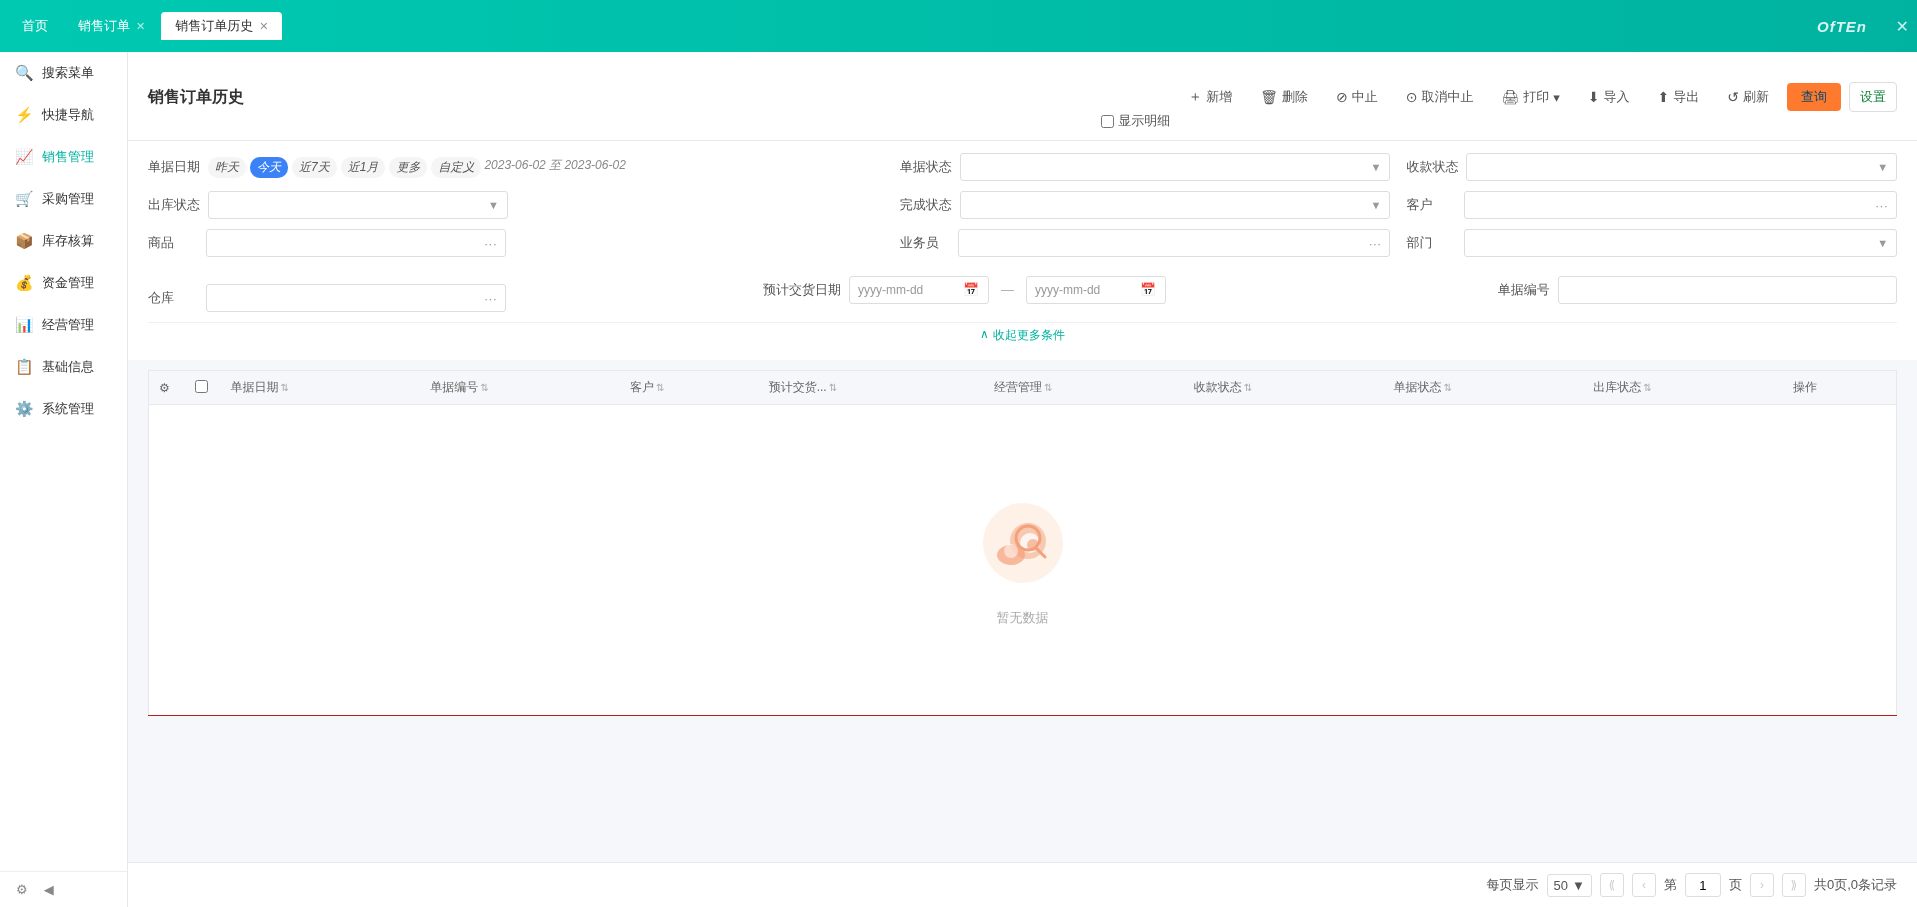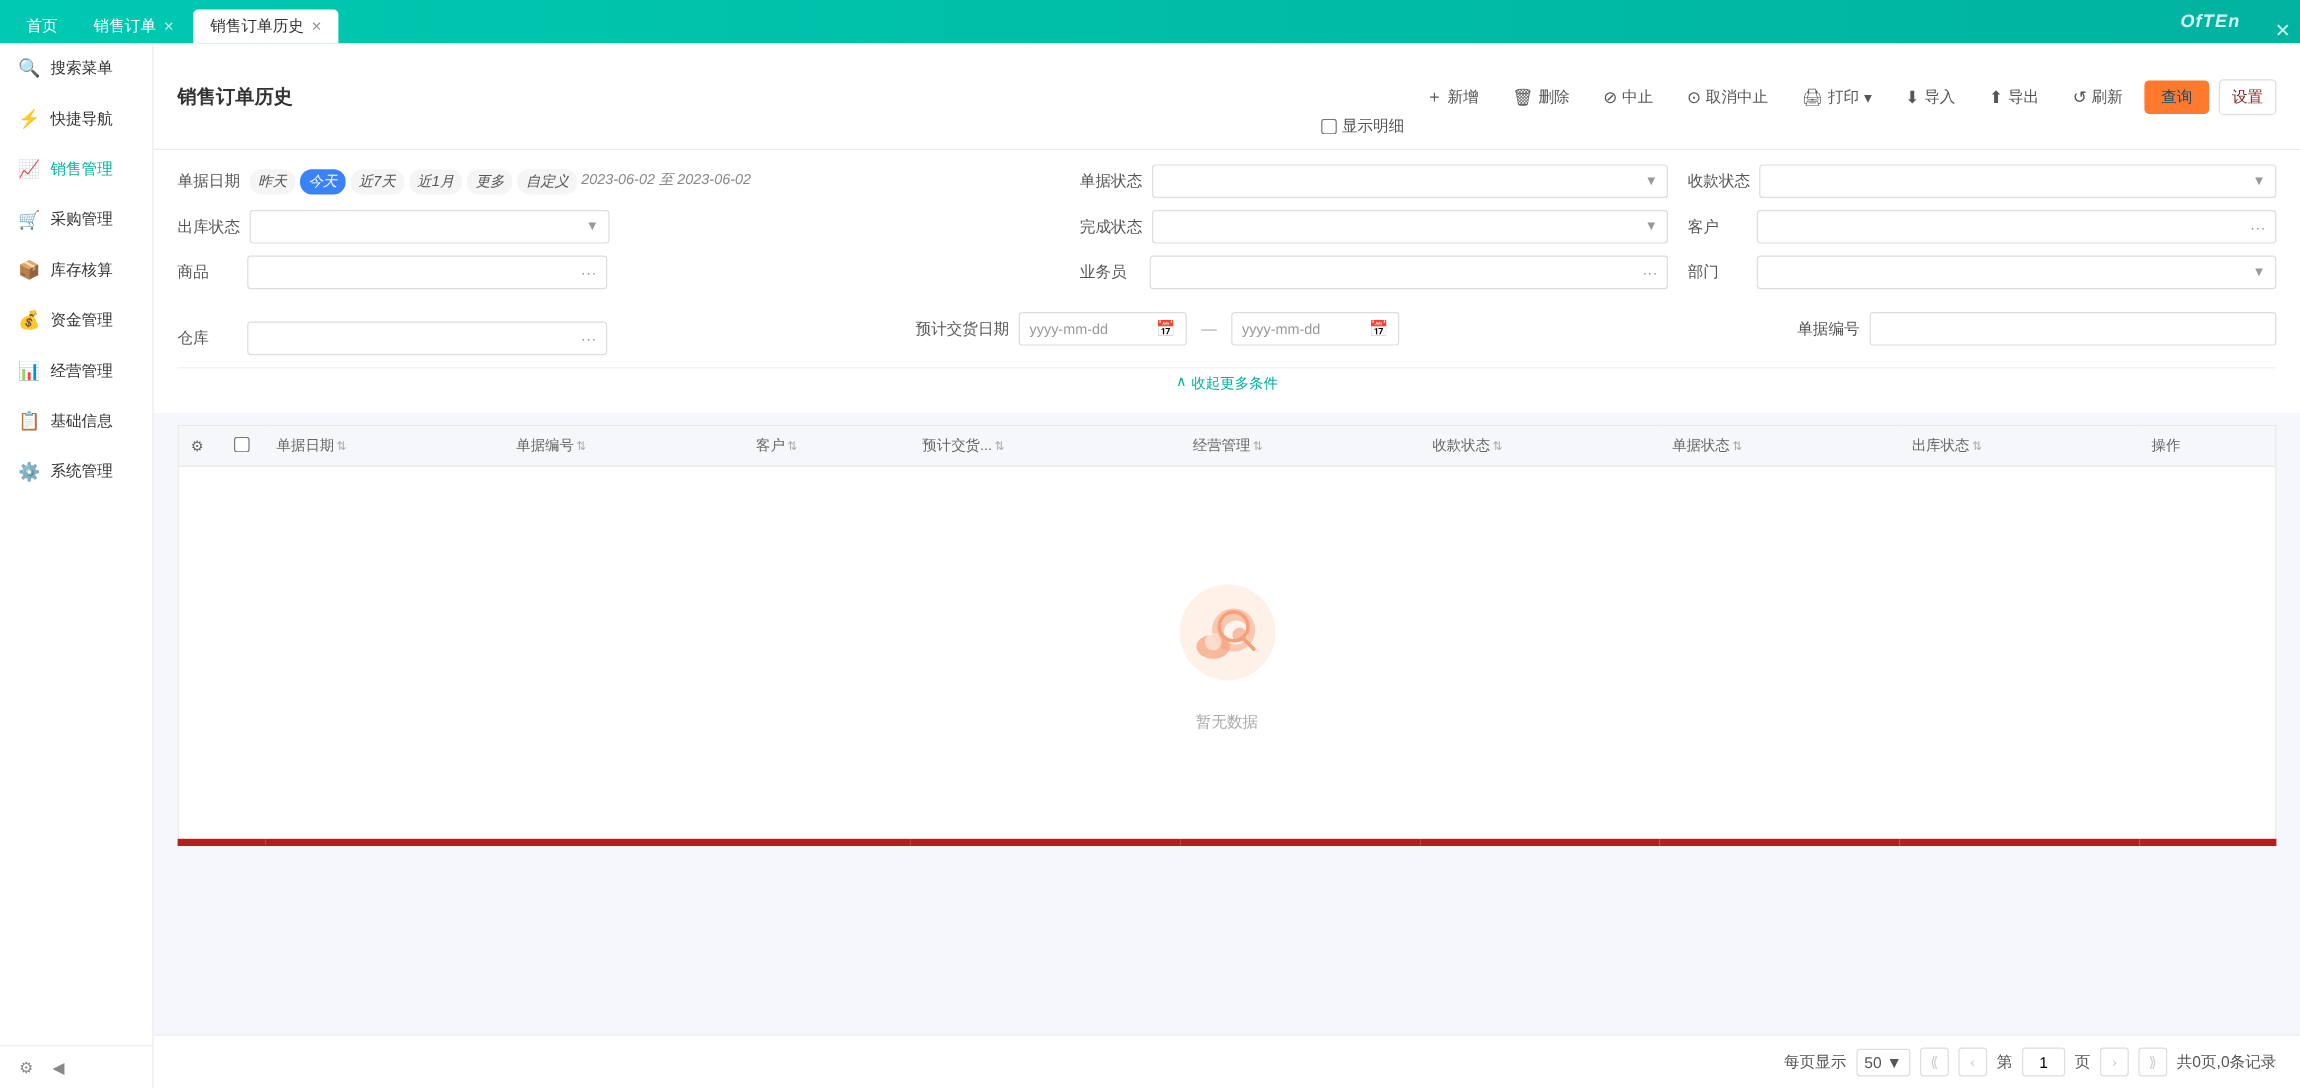--- a/index.html
+++ b/index.html
@@ -1,23 +1,23 @@
 <!DOCTYPE html>
 <html><head>
   <meta charset="utf-8">
   <style>
     * { box-sizing: border-box; margin: 0; padding: 0; }
     body { font-family: "Microsoft YaHei", "PingFang SC", sans-serif; font-size: 13px; background: #f5f5f5; display: flex; flex-direction: column; height: 100vh; overflow: hidden; }
 
     
     .top-bar {
-      height: 36px;
+      height: 52px;
       background: linear-gradient(90deg, #00c9b1 0%, #00b3a0 100%);
       display: flex;
-      align-items: flex-end;
+      align-items: center;
       padding: 0 8px;
       position: relative;
     }
     .top-bar-tabs {
       display: flex;
       align-items: center;
       gap: 2px;
       flex: 1;
     }
     .tab-item {
@@ -143,21 +143,21 @@
     }
     .toolbar-btn .btn-icon { font-size: 14px; }
     .toolbar-btn-primary {
       background: #ff7a2e;
       color: #0c4a6e;
       border-radius: 4px;
       padding: 5px 14px;
     }
     .toolbar-btn-secondary {
       background: #fff;
-      color: #7f1d1d;
+      color: #15803d;
       border: 1px solid #ddd;
       border-radius: 4px;
       text-align: center;
     }
     .checkbox-label {
       display: flex;
       align-items: center;
       gap: 4px;
       font-size: 13px;
       color: #555;
@@ -269,21 +269,21 @@
       font-weight: 500;
       border-bottom: 1px solid #e8e8e8;
       white-space: nowrap;
       text-align: left;
     }
     .data-table th .sort-icon { color: #aaa; font-size: 10px; margin-left: 2px; }
     .data-table td {
       padding: 8px 10px;
       font-size: 12px;
       color: #333;
-      border-bottom: 6px solid #b91c1c;
+      border-bottom: 1px solid #b91c1c;
     }
     .th-settings {
       width: 36px;
       text-align: center;
     }
     .th-checkbox {
       width: 36px;
       text-align: center;
     }
 

